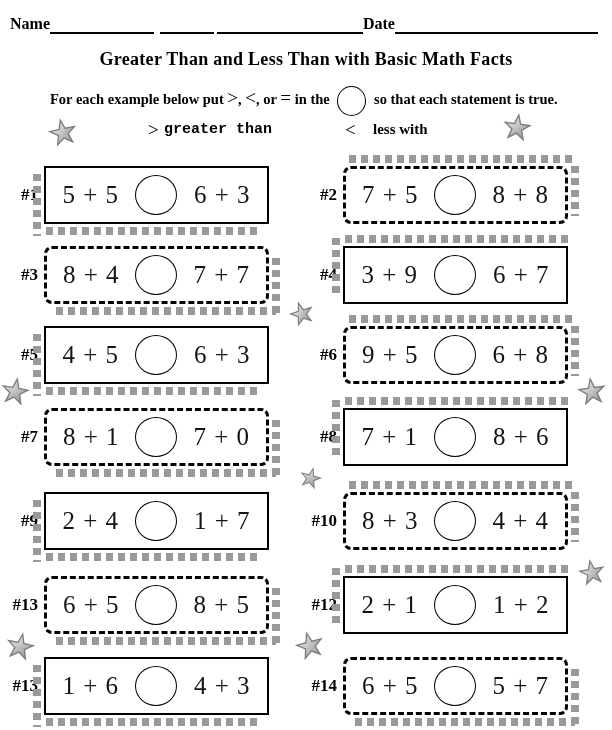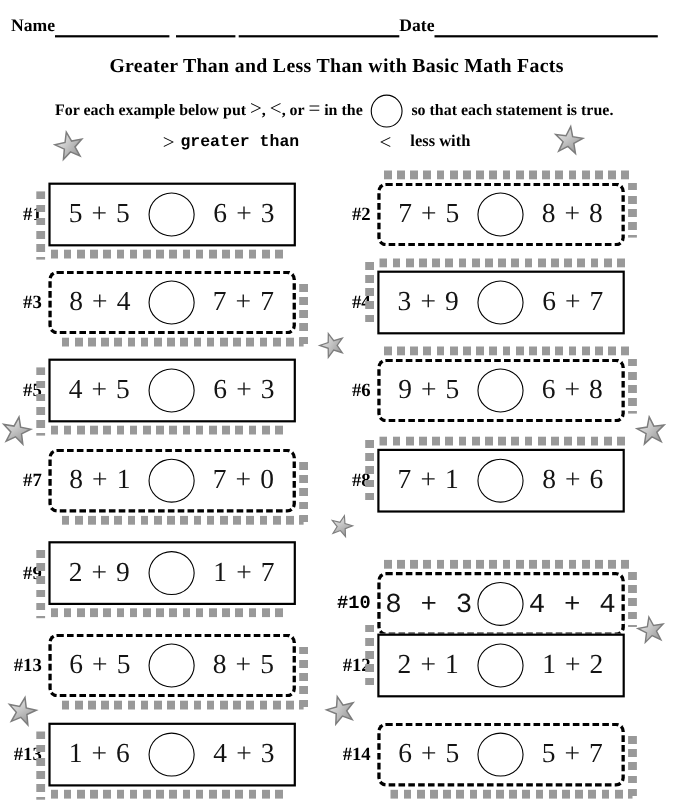--- a/index.html
+++ b/index.html
@@ -181,26 +181,26 @@
           <span class="expr">7 + 1</span>
           <div class="acircle"></div>
           <span class="expr">8 + 6</span>
         </div>
       </div>
       <div class="problem" style="left: 44px; top: 492px;">
         <div class="sh sh-v" style="left: -11px; top: 8px; height: 62px;"></div>
         <div class="sh sh-h" style="left: 2px; bottom: -11px; width: 212px;"></div>
         <div class="plabel">#9</div>
         <div class="pbox solid">
-          <span class="expr">2 + 9</span>
+          <span class="expr">2 + 4</span>
           <div class="acircle"></div>
           <span class="expr">1 + 7</span>
         </div>
       </div>
-      <div class="problem" style="left: 343px; top: 520px; font-family: Liberation Mono, monospace;">
+      <div class="problem" style="left: 343px; top: 492px;">
         <div class="sh sh-h" style="left: 6px; top: -11px; width: 224px;"></div>
         <div class="sh sh-v" style="right: -11px; top: 0px; height: 50px;"></div>
         <div class="plabel">#10</div>
         <div class="pbox dashed">
           <span class="expr">8 + 3</span>
           <div class="acircle"></div>
           <span class="expr">4 + 4</span>
         </div>
       </div>
       <div class="problem" style="left: 44px; top: 576px;">

